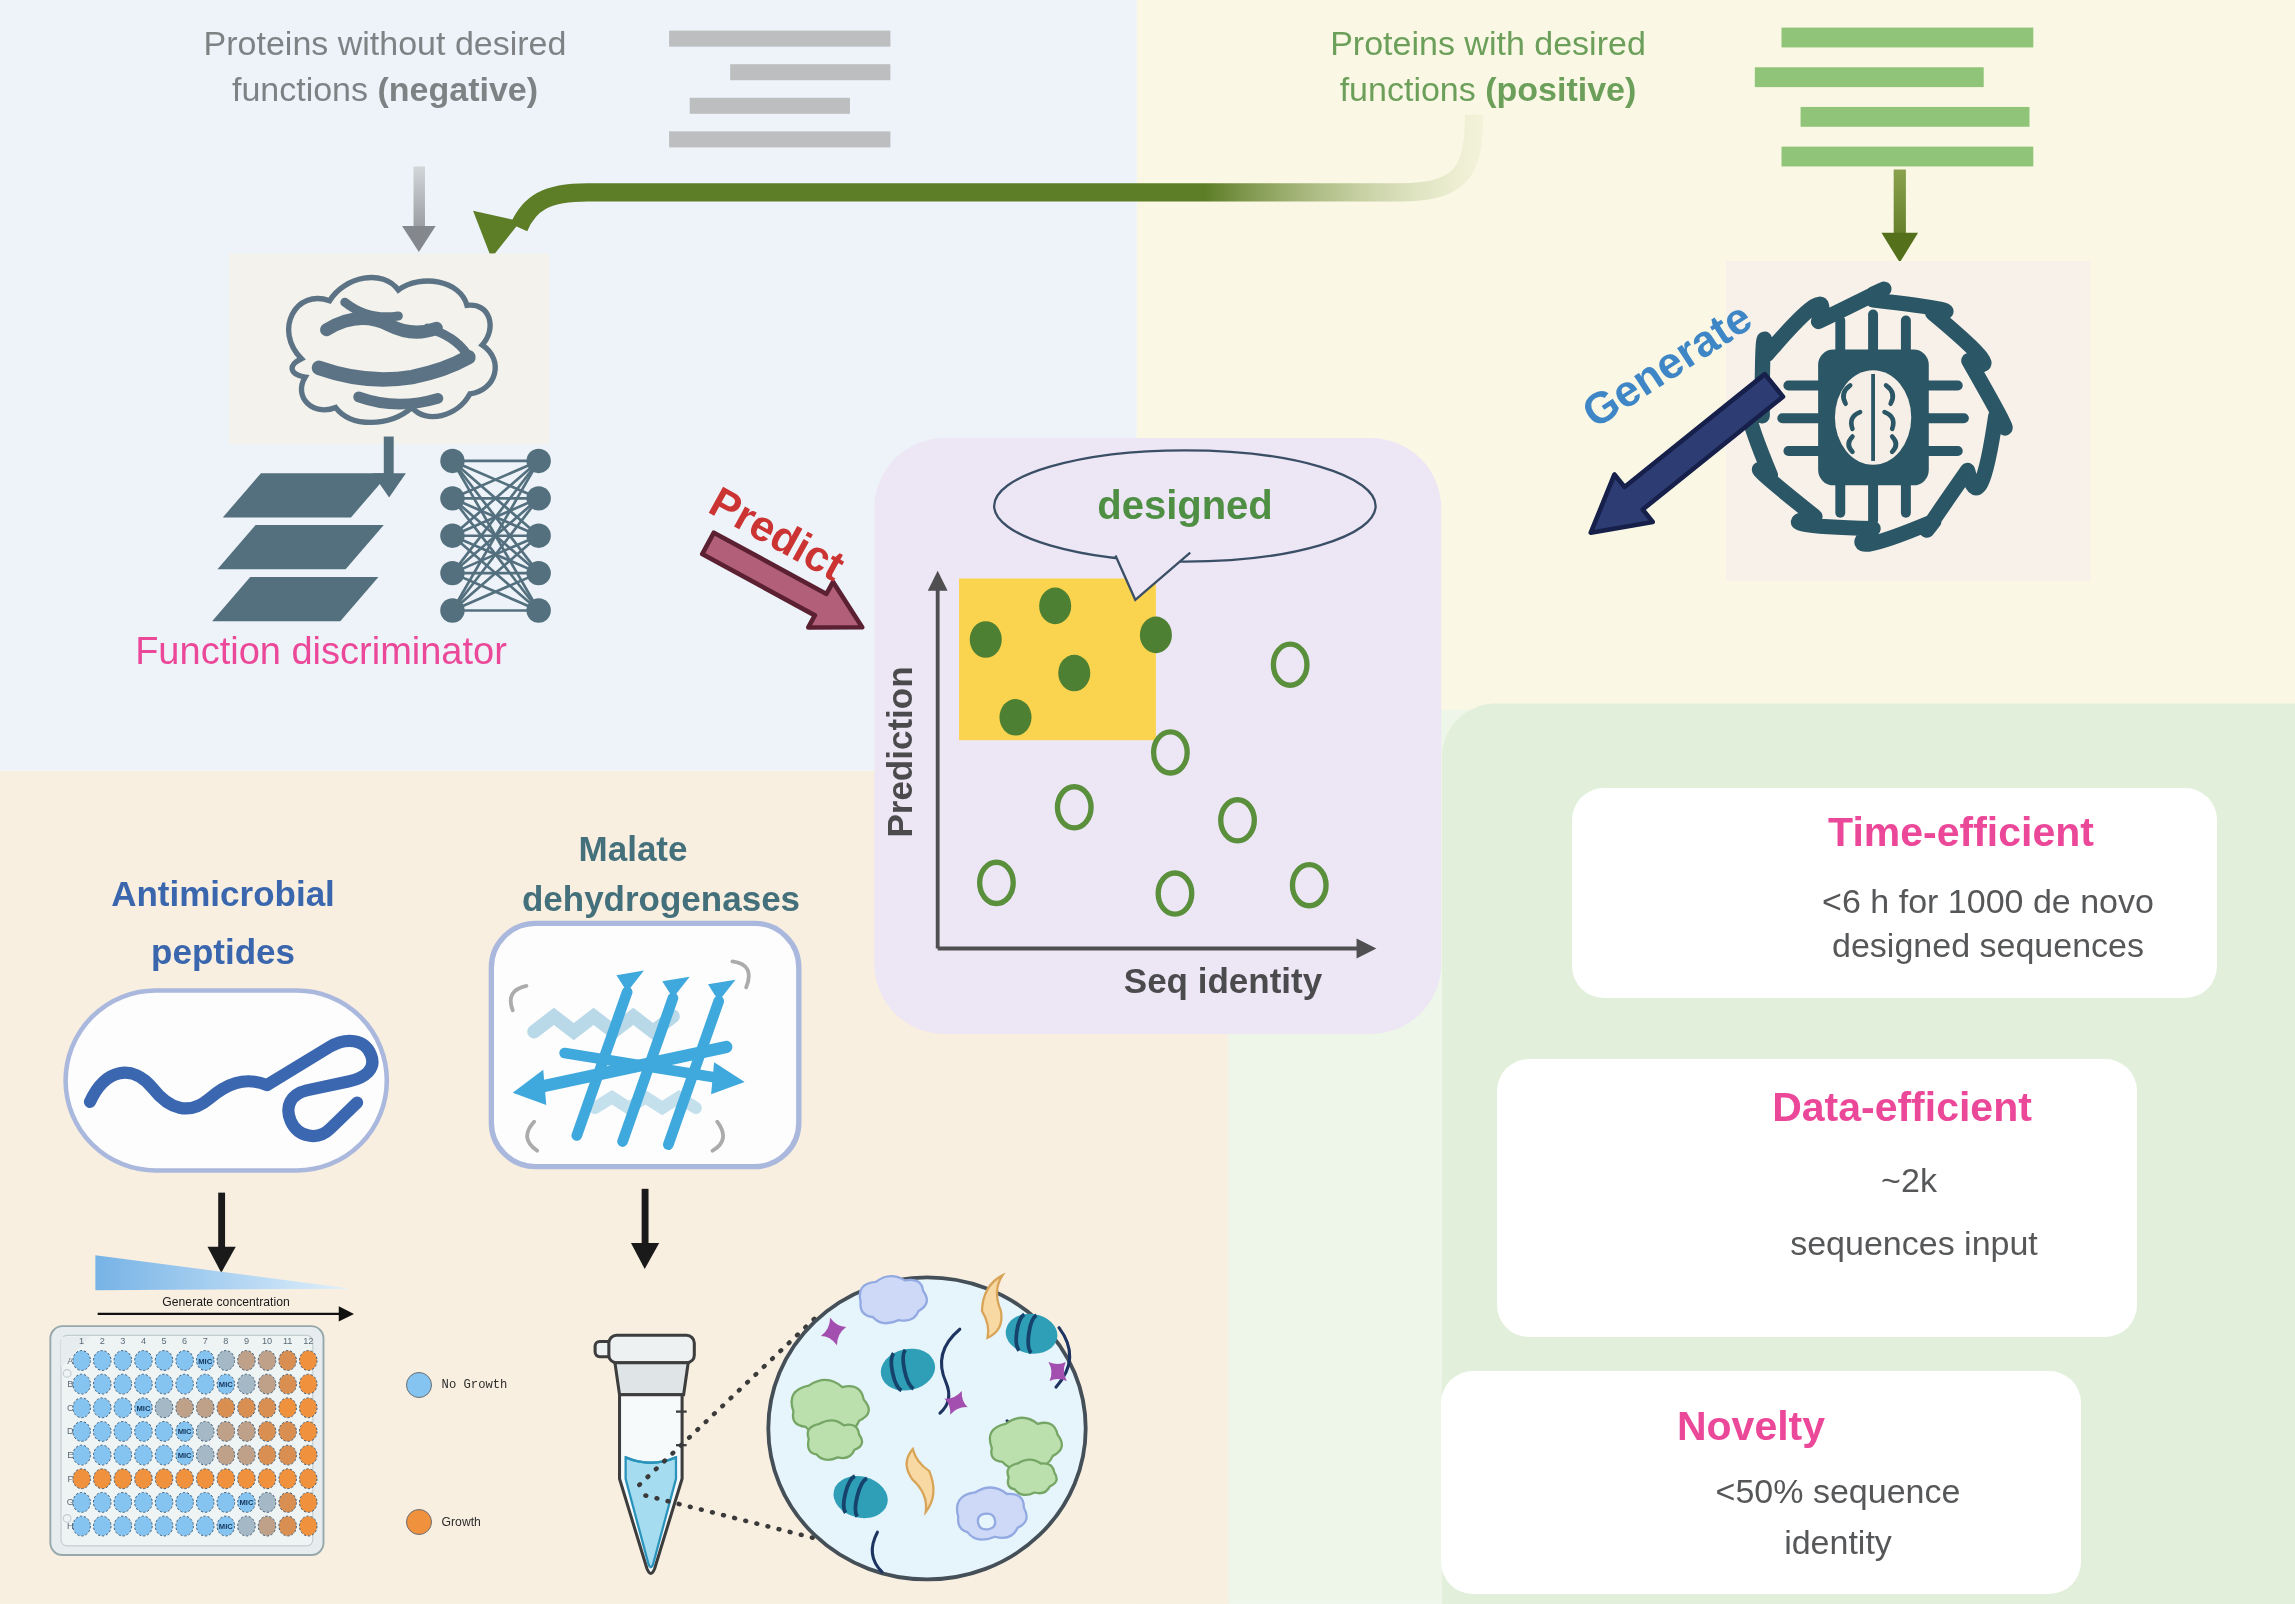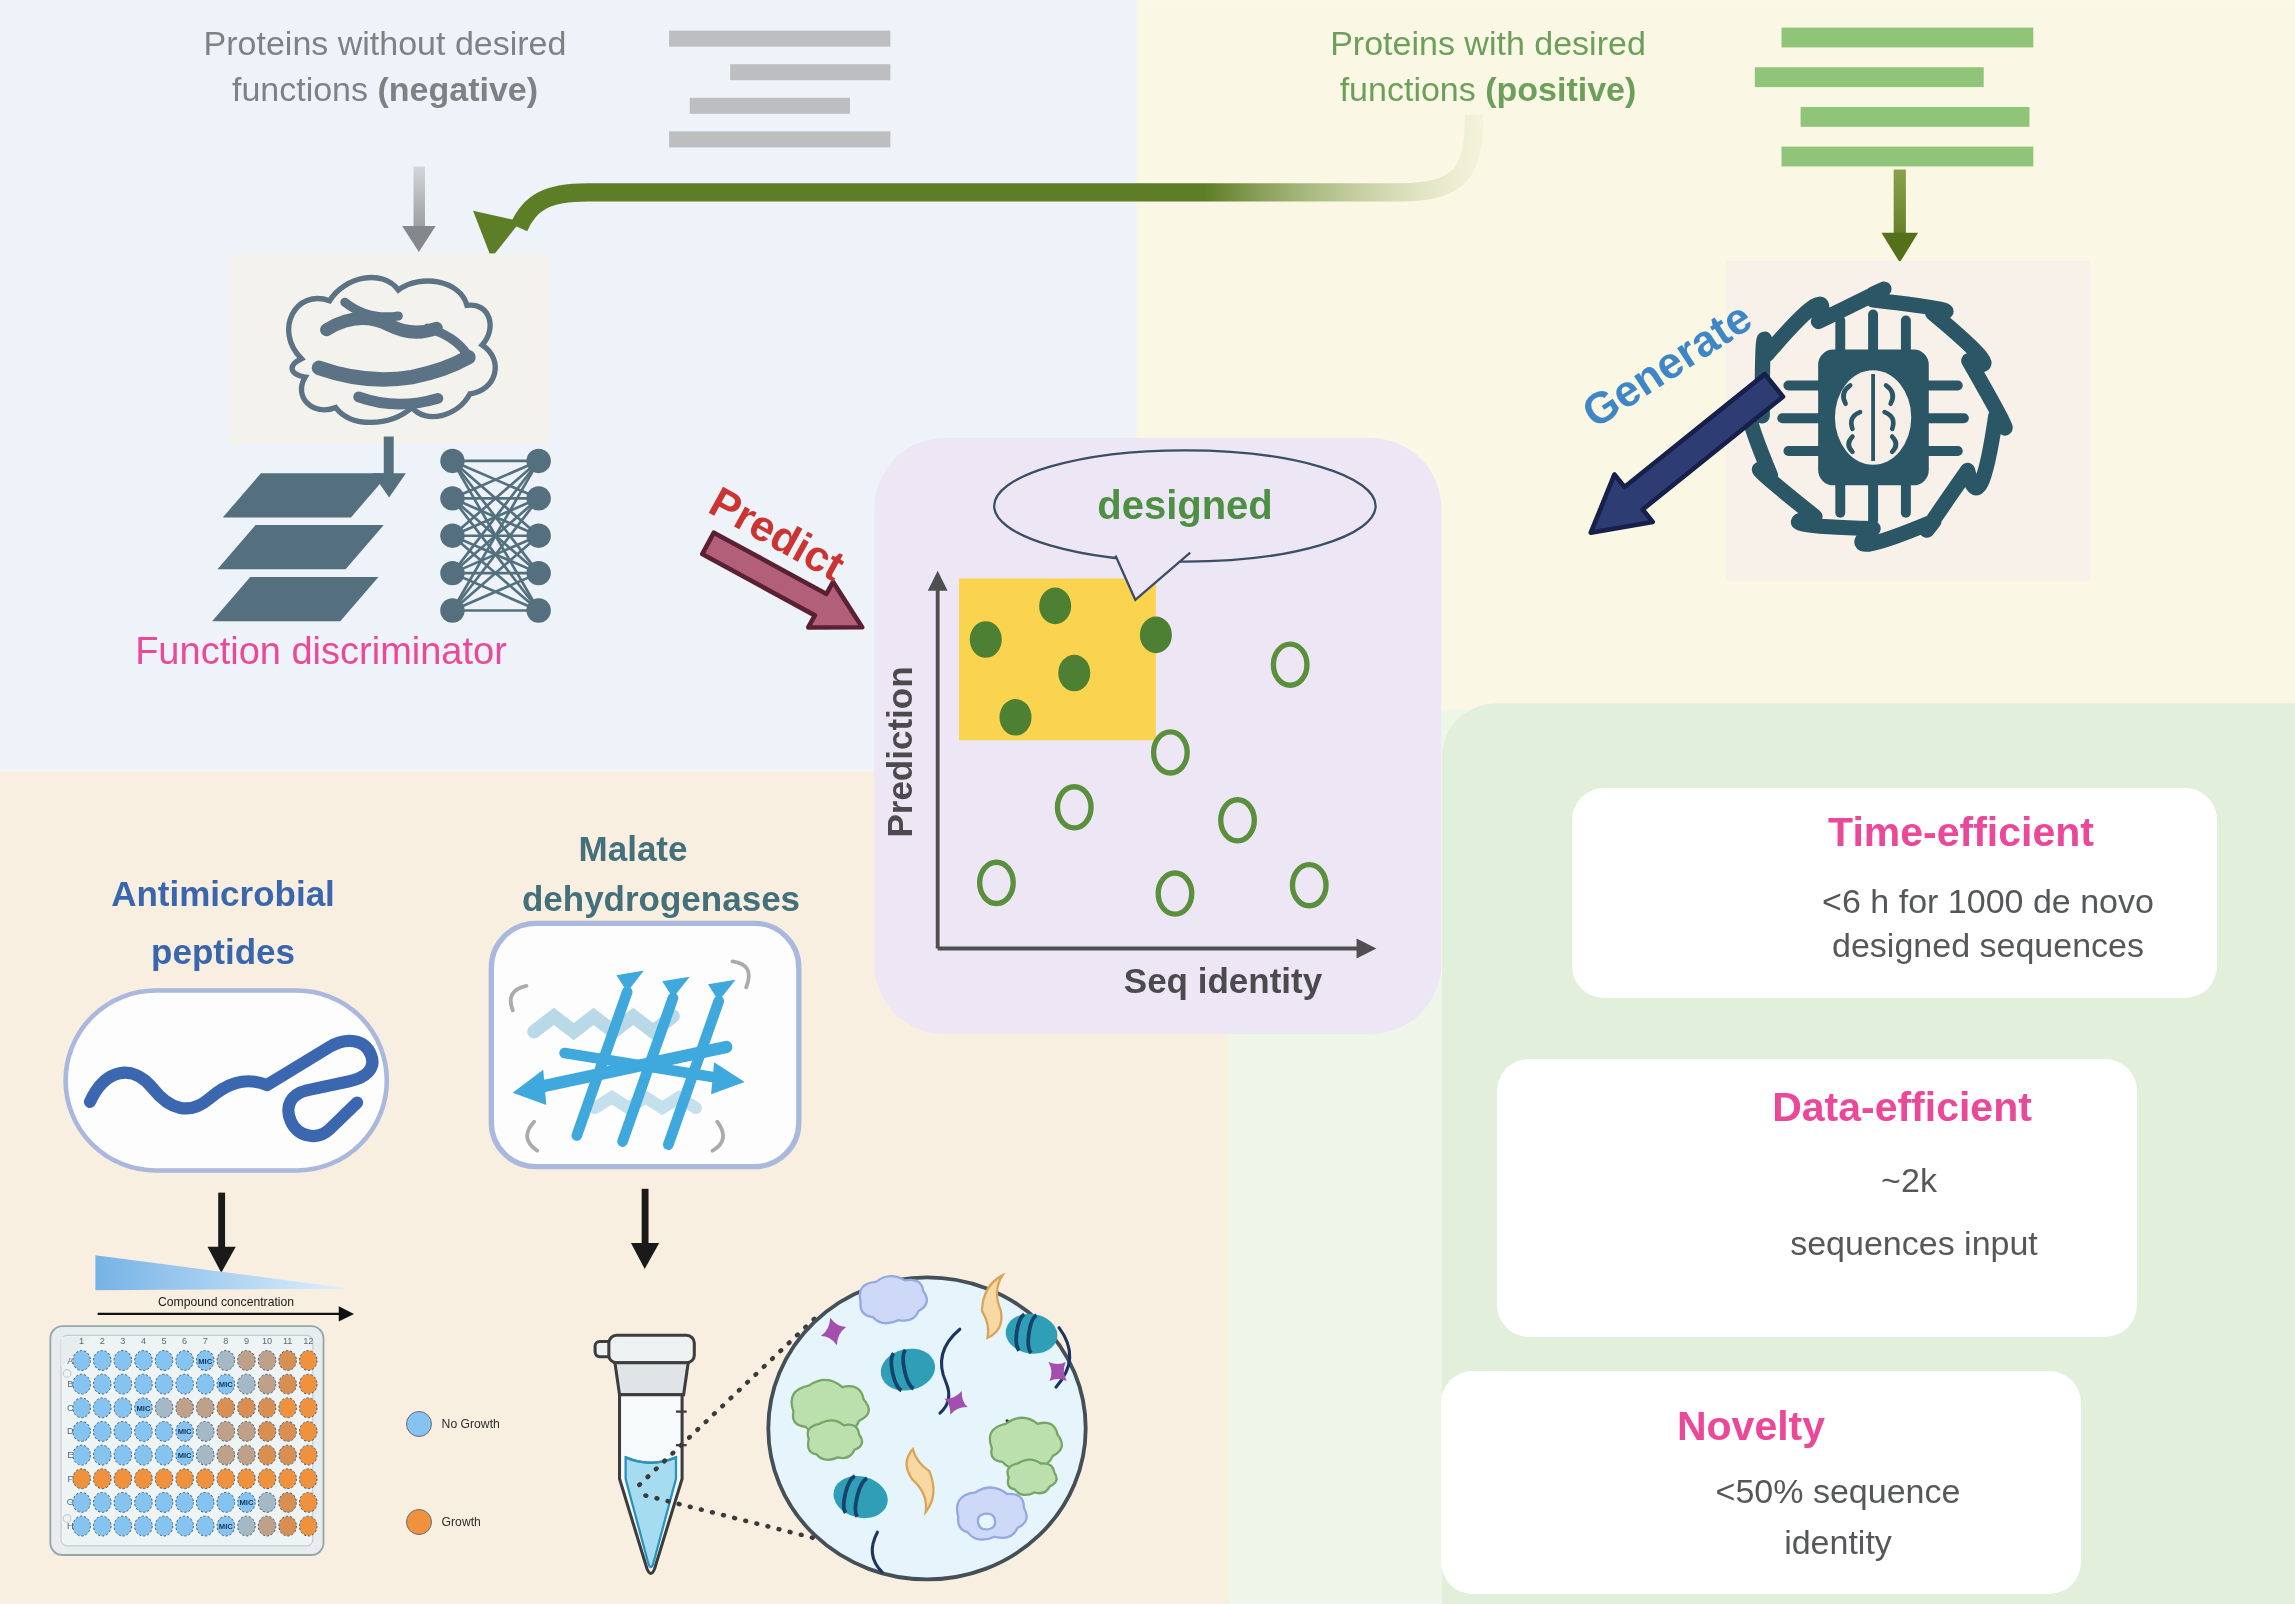--- a/index.html
+++ b/index.html
@@ -503,38 +503,38 @@
 
   <div class="t preferred" style="left:1185px;top:505px;">designed</div>
   <div class="t axis axis-y" style="left:900px;top:752px;">Prediction</div>
   <div class="t axis" style="left:1223px;top:981px;">Seq identity</div>
 
   <div class="t amp-t" style="left:223px;top:894px;">Antimicrobial</div>
   <div class="t amp-t" style="left:223px;top:952px;">peptides</div>
   <div class="t mdh-t" style="left:633px;top:849px;">Malate</div>
   <div class="t mdh-t" style="left:661px;top:899px;">dehydrogenases</div>
 
-  <div class="t conc" style="left:226px;top:1302px;">Compound concentration</div>
+  <div class="t conc" style="left:226px;top:1302px;">Generate concentration</div>
   <div id="plate-legend"></div>
 
   <div class="card" style="left:1572px;top:788px;width:645px;height:210px;"></div>
   <div class="t card-title teal" style="left:1961px;top:833px;">Time-efficient</div>
   <div class="t card-body" style="left:1988px;top:902px;">&lt;6 h for 1000 de novo</div>
   <div class="t card-body" style="left:1988px;top:946px;">designed sequences</div>
 
   <div class="card" style="left:1497px;top:1059px;width:640px;height:278px;"></div>
   <div class="t card-title teal" style="left:1902px;top:1108px;">Data-efficient</div>
   <div class="t card-body" style="left:1909px;top:1181px;">~2k</div>
   <div class="t card-body" style="left:1914px;top:1244px;">sequences input</div>
 
   <div class="card" style="left:1441px;top:1371px;width:640px;height:223px;"></div>
   <div class="t card-title teal" style="left:1751px;top:1427px;">Novelty</div>
   <div class="t card-body" style="left:1838px;top:1492px;">&lt;50% sequence</div>
   <div class="t card-body" style="left:1838px;top:1543px;">identity</div>
-<div class="legend-item" style="left: 406px; top: 1411px;">
+<div class="legend-item" style="left: 406px; top: 1372px; font-family: Liberation Mono, monospace;">
       <span class="legend-dot" style="background: rgb(133, 196, 240);"></span>
       <span class="legend-txt">No Growth</span>
     </div>
     <div class="legend-item" style="left: 406px; top: 1509px;">
       <span class="legend-dot" style="background: rgb(240, 145, 61);"></span>
       <span class="legend-txt">Growth</span>
     </div>
   </div>
 
 

